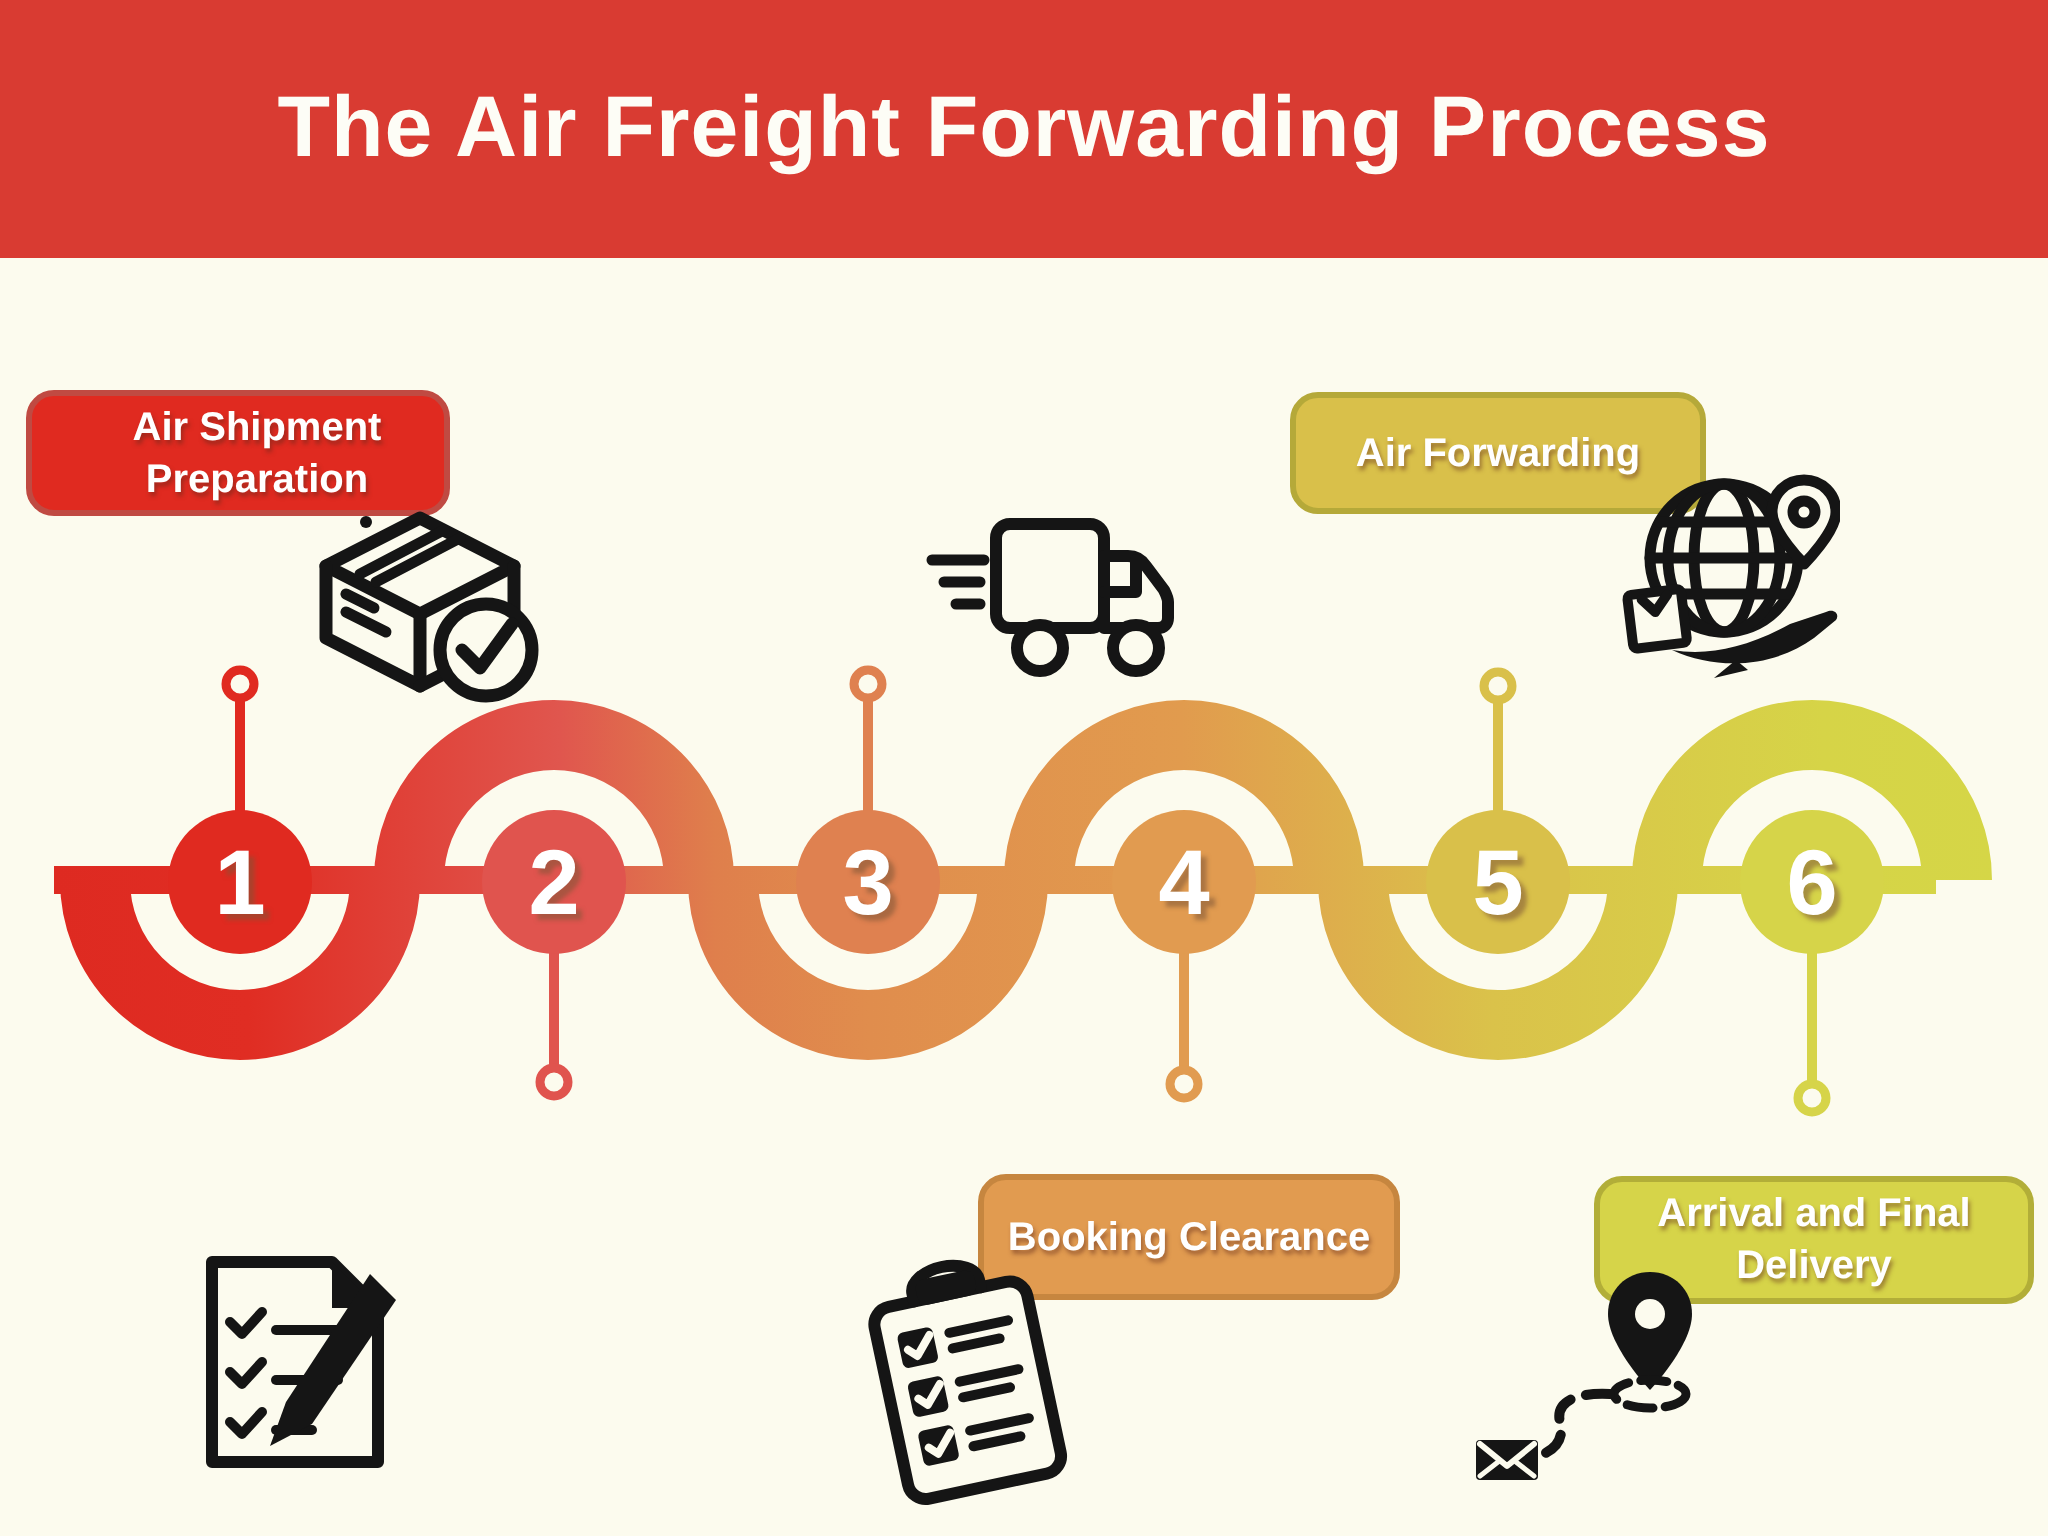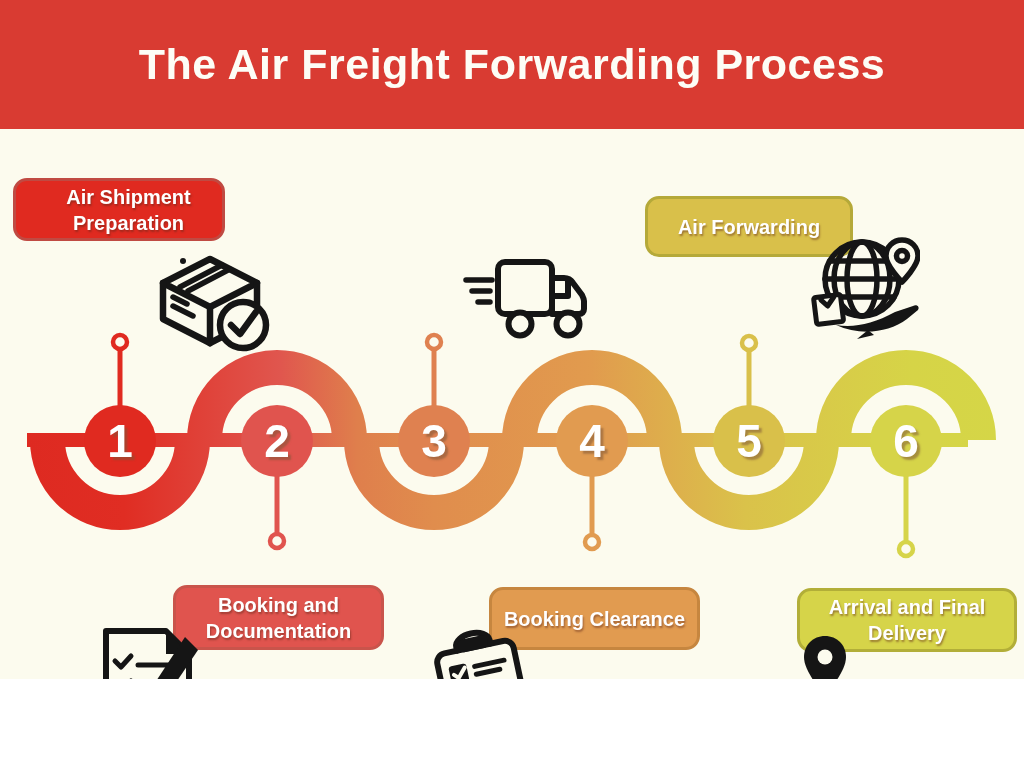--- a/index.html
+++ b/index.html
@@ -1,31 +1,31 @@
 <!DOCTYPE html>
 <html><head>
 <meta charset="utf-8">
 <style>
   html,body{margin:0;padding:0;}
   .canvas{
-    position:relative;width:1024px;height:679px;overflow:hidden;
+    position:relative;width:1024px;height:768px;overflow:hidden;
     background:var(--bg,#fcfbee);
     font-family:"Liberation Sans",sans-serif;
     --icon-stroke:#151515;
   }
   
   .banner{position:absolute;left:0;top:0;width:1024px;height:129px;
     background:var(--banner,#d93b32);display:flex;align-items:center;justify-content:center;}
   .banner h1{margin:0;color:var(--title-color,#fdfdf6);font-size:43px;font-weight:bold;letter-spacing:.5px;}
   
   .step-label{position:absolute;box-sizing:border-box;display:flex;align-items:center;justify-content:center;
     text-align:center;color:#fff;font-weight:bold;font-size:20px;line-height:1.3;
     background:var(--fill);border:3px solid var(--border);border-radius:14px;
     text-shadow:1px 2px 2px rgba(95,40,25,.5);padding:2px 9px;}
-  .label-1{left:13px;top:178px;width:212px;height:63px;padding-left:28px;}
+  .label-1{left:13px;top:195px;width:212px;height:63px;padding-left:28px;}
   .label-2{left:173px;top:585px;width:211px;height:65px;}
   .label-3{left:331px;top:195px;width:210px;height:62px;}
   .label-4{left:489px;top:587px;width:211px;height:63px;}
   .label-5{left:645px;top:196px;width:208px;height:61px;}
   .label-6{left:797px;top:588px;width:220px;height:64px;}
   
   .wave{position:absolute;left:0;top:0;width:1024px;height:768px;}
   .arc{fill:none;stroke:url(#wave-gradient);stroke-width:35;}
   .stem{stroke:var(--fill);stroke-width:5;}
   .ring{fill:var(--bg,#fcfbee);stroke:var(--fill);stroke-width:4.5;}
@@ -50,23 +50,20 @@
 
 <div class="canvas" style="--bg: #fcfbee; --banner: #d93b32; --title-color: #fdfdf6; --icon-stroke: #151515;">
 
   <header class="banner">
     <h1>The Air Freight Forwarding Process</h1>
   </header>
 
   <div class="step-label label-1" style="--fill: #e02a20; --border: #c04a42;">
     <span>Air Shipment Preparation</span>
   </div>
-  <div class="step-label label-2" style="--fill: #e0544e; --border: #c9544b;">
-    <span>Booking and Documentation</span>
-  </div>
   <div class="step-label label-4" style="--fill: #e19b50; --border: #c6863f;">
     <span>Booking Clearance</span>
   </div>
   <div class="step-label label-5" style="--fill: #d9c04a; --border: #b5a939;">
     <span>Air Forwarding</span>
   </div>
   <div class="step-label label-6" style="--fill: #d6d449; --border: #b2ae38;">
     <span>Arrival and Final Delivery</span>
   </div>
 

